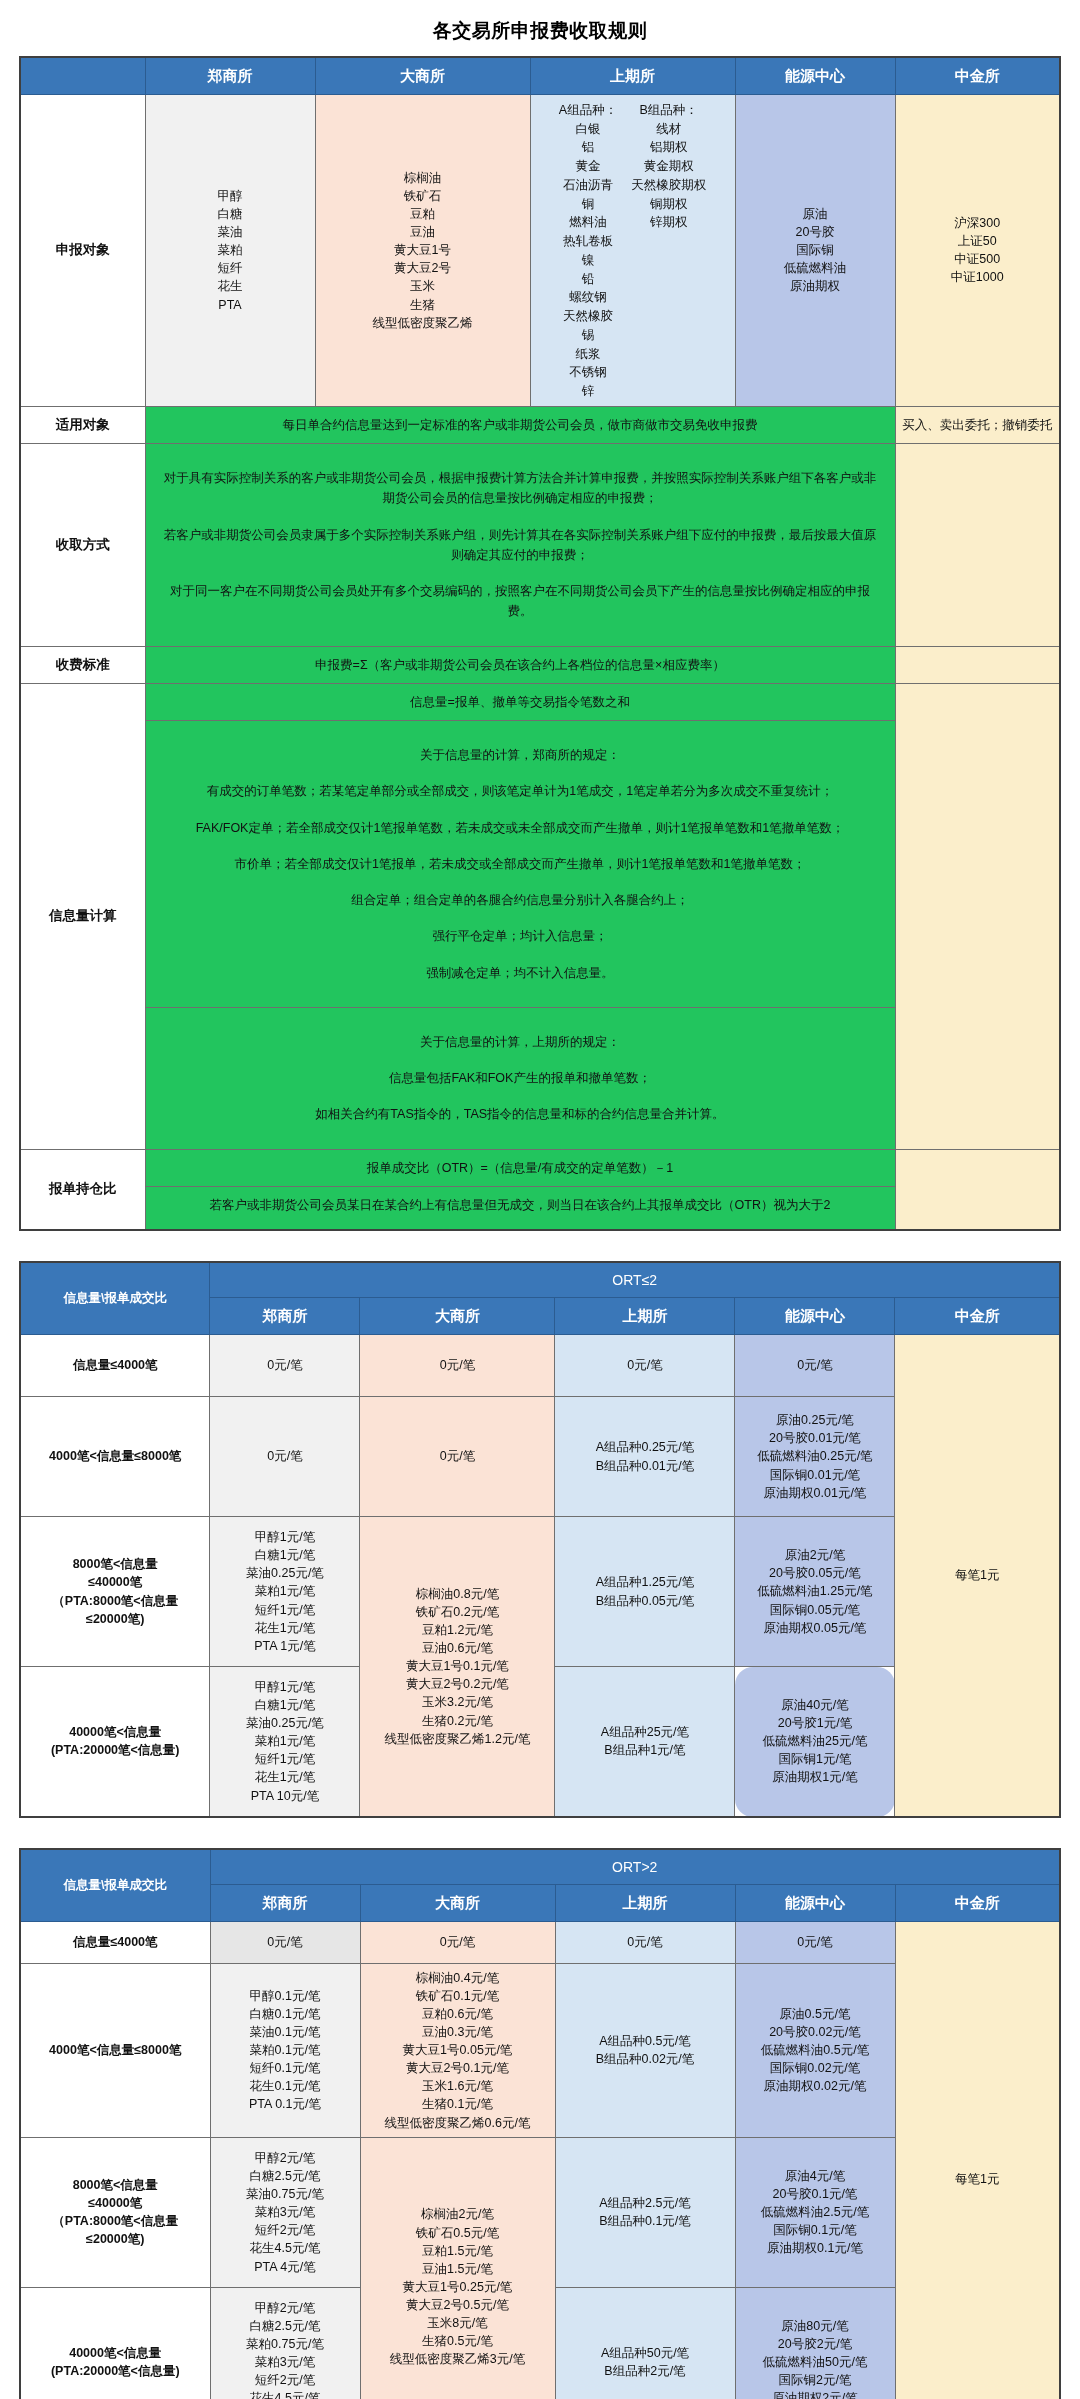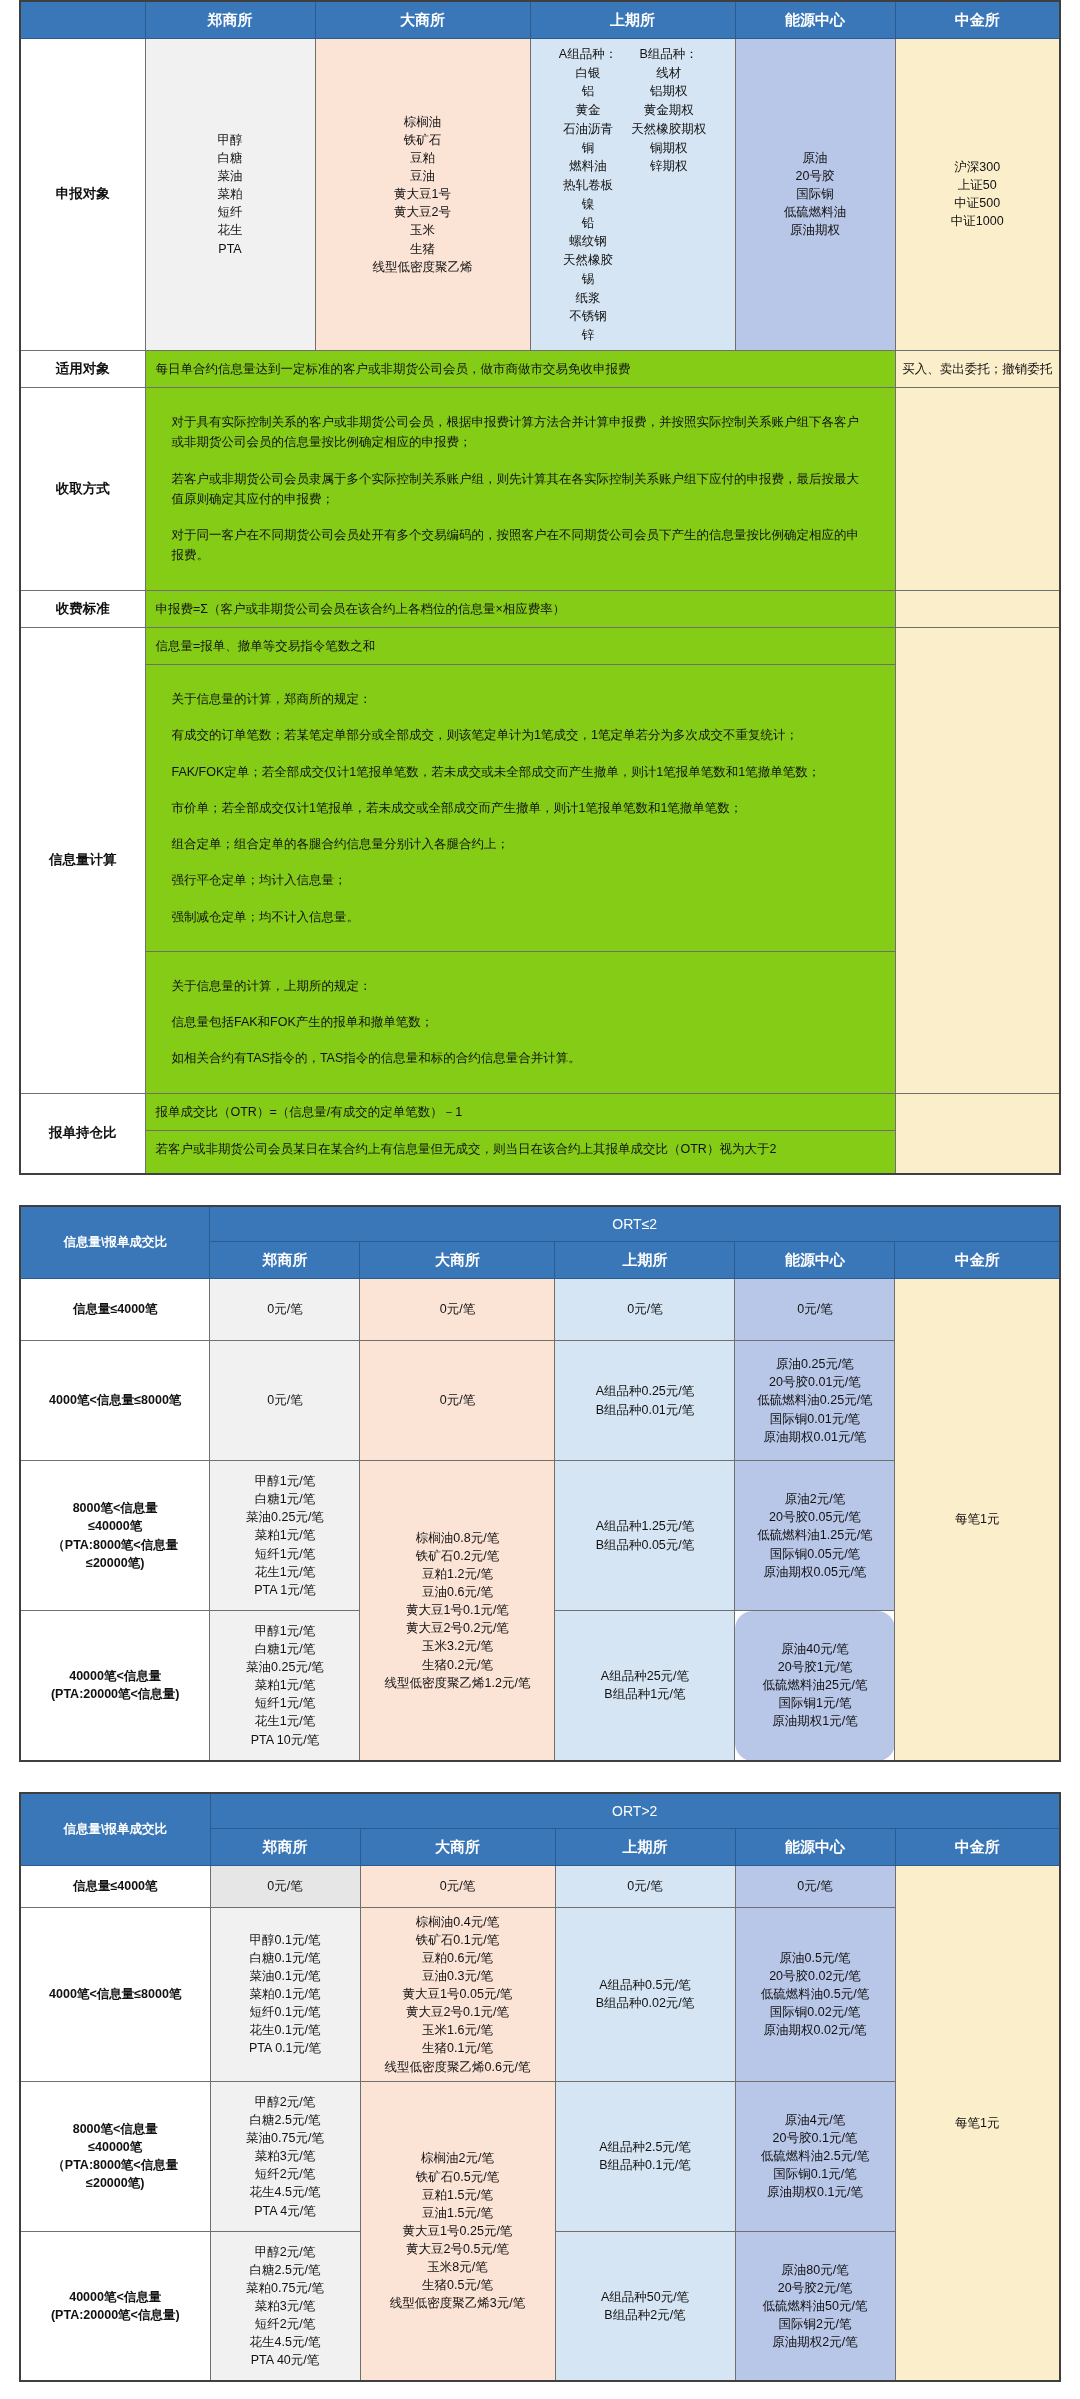--- a/index.html
+++ b/index.html
@@ -55,38 +55,39 @@
   }
   .rowlabel-sm{font-size:12.5px;}
 
   .c-zz{background:#f1f1f1;text-align:center;}
   .c-dl{background:#fbe3d6;text-align:center;}
   .c-sh{background:#d6e5f3;text-align:center;}
   .c-ne{background:#b8c6e8;text-align:center;}
   .c-cf{background:#fbeecb;text-align:center;}
 
   .para{
-    text-align:left;
-    background:#84cc16;
+    text-align:center;
+    background:#22c55e;
     font-size:12.5px;
     line-height:1.62;
-    padding:8px 10px;
+    padding:8px 2px;
   }
   .para p{margin:16px;}
 
   .shfe-split{display:flex;justify-content:center;gap:14px;}
   .shfe-split > div{flex:0 0 auto;text-align:center;line-height:1.5;}
 
   .tbl-gap{height:30px;}
 </style>
 </head>
 <body>
 
 <div class="page">
 
+  <div class="doc-title">各交易所申报费收取规则</div>
 
   <table>
     <colgroup>
       <col style="width:125px">
       <col style="width:170px">
       <col style="width:215px">
       <col style="width:205px">
       <col style="width:160px">
       <col style="width:165px">
     </colgroup>

